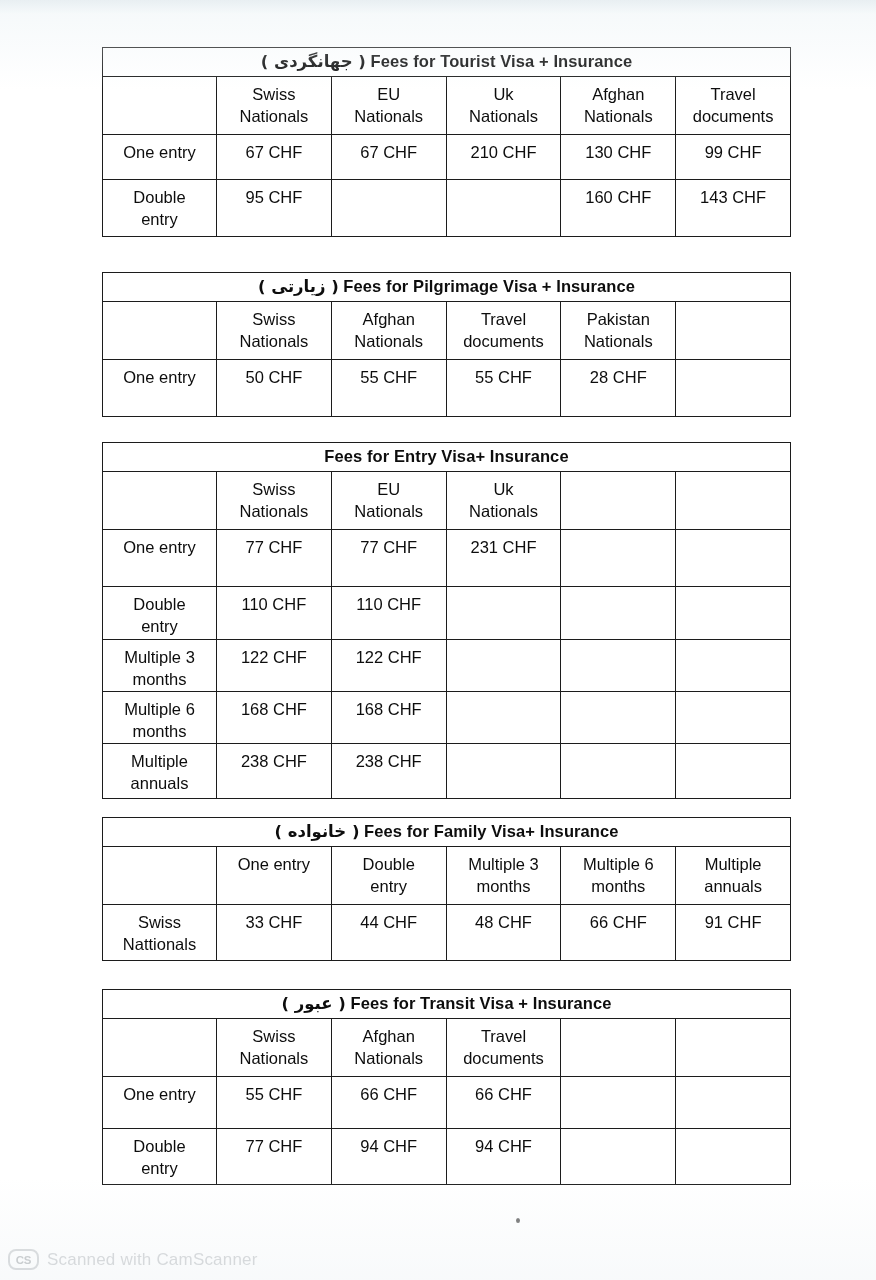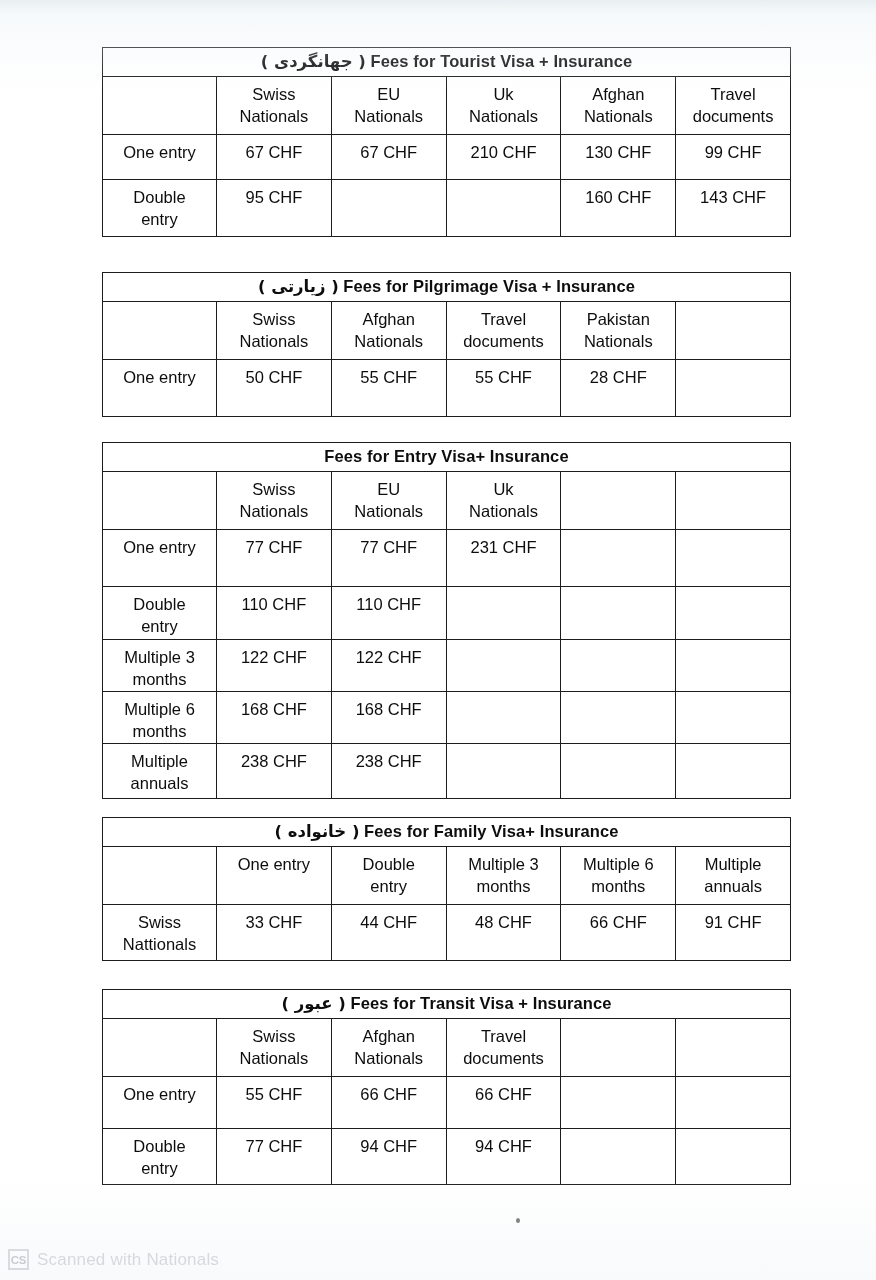--- a/index.html
+++ b/index.html
@@ -96,23 +96,23 @@
   .watermark {
     position: absolute;
     left: 8px;
     top: 1249px;
     display: flex;
     align-items: center;
     gap: 8px;
     opacity: .5;
   }
   .cs-logo {
-    width: 21px; height: 21px;
+    width: 31px; height: 21px;
     border: 2px solid #b9bec2;
-    border-radius: 0;
+    border-radius: 8px;
     display: flex;
     align-items: center;
     justify-content: center;
     font-size: 11.5px;
     font-weight: bold;
     color: #9aa0a4;
     letter-spacing: -0.3px;
     box-sizing: border-box;
   }
   .wm-text {
@@ -420,14 +420,14 @@
         </tbody>
       </table>
     </div>
 </div>
 
 <div class="speck"></div>
 <div class="scan-tint"></div>
 
 <div class="watermark">
   <div class="cs-logo">CS</div>
-  <div class="wm-text">Scanned with Nationals</div>
+  <div class="wm-text">Scanned with CamScanner</div>
 </div>
 
 </body></html>

